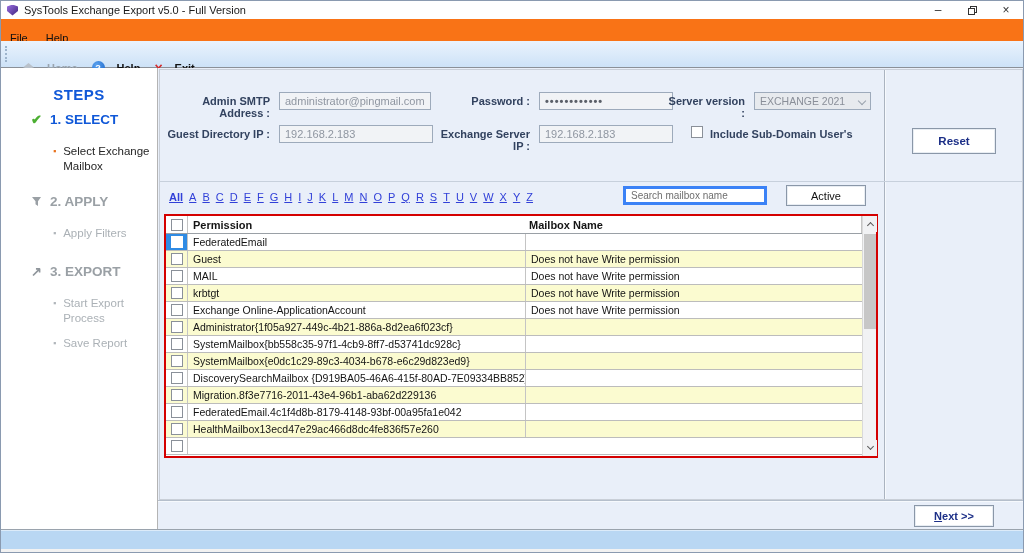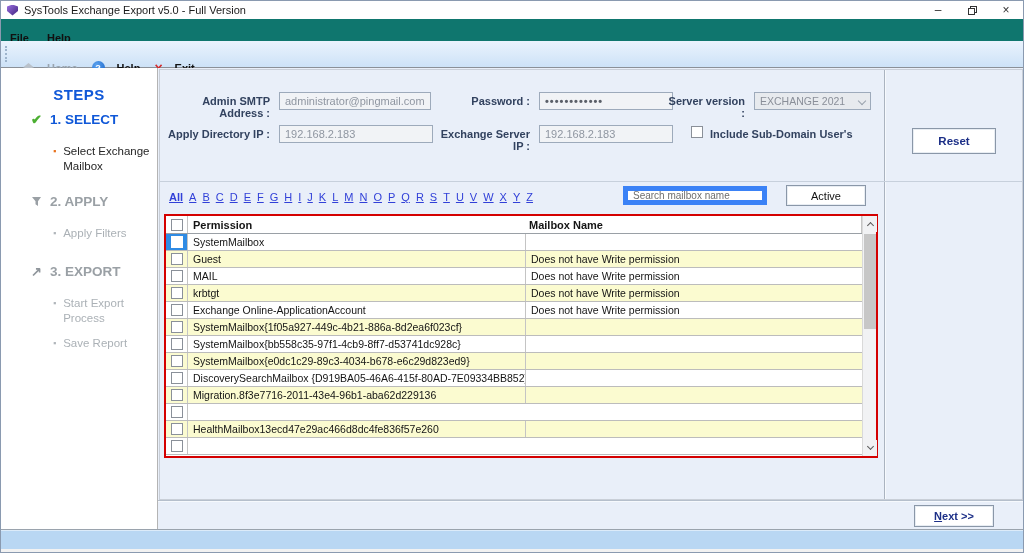--- a/index.html
+++ b/index.html
@@ -10,21 +10,21 @@
   .titlebar { position:absolute; left:0; top:0; width:100%; height:18px; background:#fff; display:flex; align-items:center; }
   .app-icon { width:11px; height:11px; margin:0 6px 0 6px; background:linear-gradient(135deg,#9a6fe0 0%,#5a3a9a 70%); clip-path:polygon(50% 0,100% 18%,100% 60%,50% 100%,0 60%,0 18%); }
   .title-text { font-size:11px; color:#1a1a1a; }
   .win-controls { position:absolute; right:0; top:0; height:18px; display:flex; }
   .win-btn { width:34px; height:18px; display:flex; align-items:center; justify-content:center; font-size:12px; color:#333; cursor:default; }
   .restore-glyph { position:relative; width:9px; height:9px; }
   .restore-glyph .r1 { position:absolute; left:2px; top:0; width:7px; height:7px; border:1px solid #333; background:#fff; }
   .restore-glyph .r2 { position:absolute; left:0; top:2px; width:7px; height:7px; border:1px solid #333; background:#fff; }
 
   
-  .menubar { position:absolute; left:0; top:18px; width:100%; height:38px; background:#0f766e; display:flex; align-items:center;font-weight:bold; }
+  .menubar { position:absolute; left:0; top:18px; width:100%; height:38px; background:#f97316; display:flex; align-items:center; }
   .menu-item { font-size:11px; color:#111; padding:4px 9px; }
 
   
   .toolbar { position:absolute; left:0; top:40px; width:100%; height:27px; background:linear-gradient(#eaf3fd,#cde2f7); border-bottom:1px solid #8b9097; display:flex; align-items:center; }
   .grip { width:3px; height:16px; margin-left:4px; border-left:2px dotted #9db4cc; }
   .tool-btn { display:flex; align-items:center; gap:12px; margin-left:14px; font-size:11px; font-weight:bold; color:#111;margin-top:27px; }
   .tool-btn.disabled { color:#9aa4ae; font-weight:bold; }
   .home-glyph svg { display:block; }
   .help-glyph { width:13px; height:13px; border-radius:50%; background:radial-gradient(circle at 35% 30%, #5aa2ef, #1761c6); color:#fff; font-size:9px; font-weight:bold; display:flex; align-items:center; justify-content:center; }
   .exit-glyph { color:#d42a2a; font-size:14px; font-weight:bold; line-height:12px; }
@@ -64,21 +64,21 @@
   .subdomain-label { position:absolute; font-size:11px; font-weight:bold; color:#32425f; }
 
   .push-btn { position:absolute; background:#fff; border:1px solid #8a97a8; box-shadow:inset 0 0 0 1px #e8edf3; display:flex; align-items:center; justify-content:center; font-size:11.5px; font-weight:bold; color:#1c2f87; }
   .push-btn .lbl { display:block; }
   .underline-first::first-letter { text-decoration:underline; }
 
   
   .alpha-row { position:absolute; left:11px; top:119px; height:20px; display:flex; align-items:center; gap:6px; }
   .alpha-link { font-size:11px; color:#3140d8; text-decoration:underline; }
   .alpha-link.first { font-weight:bold; }
-  .search-input { position:absolute; left:465px; top:118px; width:144px; height:19px; border:5px solid #3b82f6; background:#fff; font-size:10px; color:#333; padding:0 5px; font-family:"Liberation Sans", sans-serif; }
+  .search-input { position:absolute; left:465px; top:118px; width:144px; height:19px; border:3px solid #3b82f6; background:#fff; font-size:10px; color:#333; padding:0 5px; font-family:"Liberation Sans", sans-serif; }
   .search-input::placeholder { color:#6e6e6e; }
   .search-btn { left:628px; top:117px; width:80px; height:21px; color:#111; font-weight:normal; font-size:11px; }
 
   
   .mb-table { position:absolute; left:6px; top:146px; width:714px; height:244px; border:2px solid #d40000; background:#fff; }
   .thead { display:flex; height:18px; background:#fff; border-bottom:1px solid #9aa0a6; }
   .trow { display:flex; height:17px; background:#fff; border-bottom:1px solid #bcbcbc; }
   .trow.alt { background:#fbfbd0; }
   .tcell { font-size:10.5px; color:#141414; display:flex; align-items:center; overflow:hidden; white-space:nowrap; }
   .cbcell { width:22px; justify-content:center; border-right:1px solid #c4c4c4; }
@@ -193,21 +193,21 @@
       <div class="flabel" style="left:8px; top:27px; width:104px;">Admin SMTP Address :</div>
       <div class="ffield" style="left:121px; top:24px; width:152px;">administrator@pingmail.com</div>
       <div class="flabel" style="left:280px; top:27px; width:92px;">Password :</div>
       <div class="ffield fpass" style="left:381px; top:24px; width:134px;">••••••••••••</div>
       <div class="flabel" style="left:510px; top:27px; width:77px;">Server version :</div>
       <div class="fselect" style="left:596px; top:24px; width:117px;">
         <span>EXCHANGE 2021</span>
         <span class="chev"></span>
       </div>
 
-      <div class="flabel" style="left:8px; top:60px; width:104px;">Apply Directory IP :</div>
+      <div class="flabel" style="left:8px; top:60px; width:104px;">Guest Directory IP :</div>
       <div class="ffield" style="left:121px; top:57px; width:154px;">192.168.2.183</div>
       <div class="flabel" style="left:280px; top:60px; width:92px;">Exchange Server IP :</div>
       <div class="ffield" style="left:381px; top:57px; width:134px;">192.168.2.183</div>
       <span class="cb" style="position:absolute; left:533px; top:58px;"></span>
       <div class="subdomain-label" style="left:552px; top:60px;">Include Sub-Domain User's</div>
 
       <div class="push-btn" style="left:754px; top:22px; width:84px; height:26px;margin-top:38px;">
         <span class="lbl">Reset</span>
       </div>
 
@@ -251,21 +251,21 @@
             <span class="cb"></span>
           </div>
           <div class="tcell permcell th">Permission</div>
           <div class="tcell namecell th">Mailbox Name</div>
         </div>
         <div id="table-body">
             <div class="trow sel">
               <div class="tcell cbcell">
                 <span class="cb"></span>
               </div>
-              <div class="tcell namecell">SystemMailbox</div>
+              <div class="tcell namecell">FederatedEmail</div>
               <div class="tcell permcell"></div>
             </div>
             <div class="trow alt">
               <div class="tcell cbcell">
                 <span class="cb"></span>
               </div>
               <div class="tcell namecell">Guest</div>
               <div class="tcell permcell">Does not have Write permission</div>
             </div>
             <div class="trow">
@@ -286,21 +286,21 @@
               <div class="tcell cbcell">
                 <span class="cb"></span>
               </div>
               <div class="tcell namecell">Exchange Online-ApplicationAccount</div>
               <div class="tcell permcell">Does not have Write permission</div>
             </div>
             <div class="trow alt">
               <div class="tcell cbcell">
                 <span class="cb"></span>
               </div>
-              <div class="tcell namecell">SystemMailbox{1f05a927-449c-4b21-886a-8d2ea6f023cf}</div>
+              <div class="tcell namecell">Administrator{1f05a927-449c-4b21-886a-8d2ea6f023cf}</div>
               <div class="tcell permcell"></div>
             </div>
             <div class="trow">
               <div class="tcell cbcell">
                 <span class="cb"></span>
               </div>
               <div class="tcell namecell">SystemMailbox{bb558c35-97f1-4cb9-8ff7-d53741dc928c}</div>
               <div class="tcell permcell"></div>
             </div>
             <div class="trow alt">
@@ -321,20 +321,21 @@
               <div class="tcell cbcell">
                 <span class="cb"></span>
               </div>
               <div class="tcell namecell">Migration.8f3e7716-2011-43e4-96b1-aba62d229136</div>
               <div class="tcell permcell"></div>
             </div>
             <div class="trow">
               <div class="tcell cbcell">
                 <span class="cb"></span>
               </div>
+              <div class="tcell namecell">FederatedEmail.4c1f4d8b-8179-4148-93bf-00a95fa1e042</div>
               <div class="tcell permcell"></div>
             </div>
             <div class="trow alt">
               <div class="tcell cbcell">
                 <span class="cb"></span>
               </div>
               <div class="tcell namecell">HealthMailbox13ecd47e29ac466d8dc4fe836f57e260</div>
               <div class="tcell permcell"></div>
             </div>
             <div class="trow">

